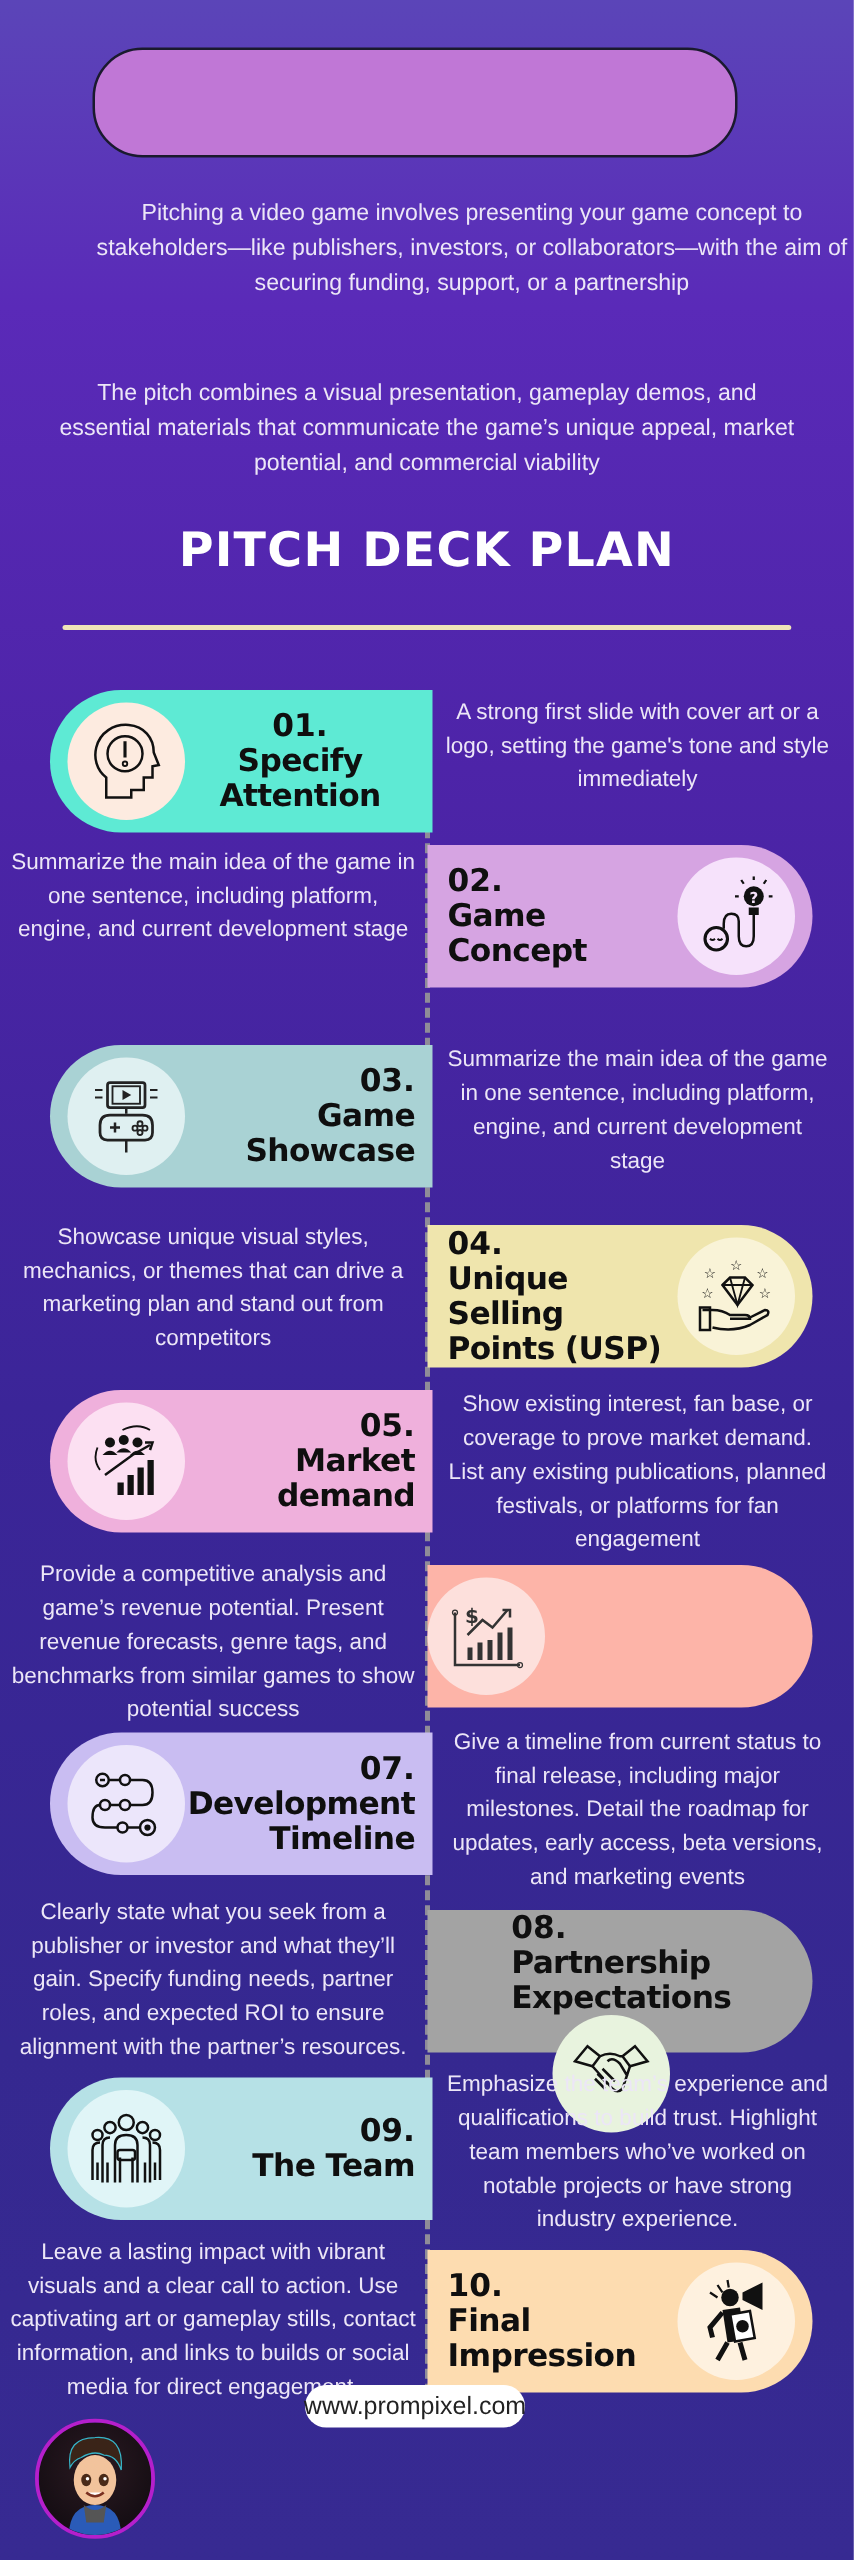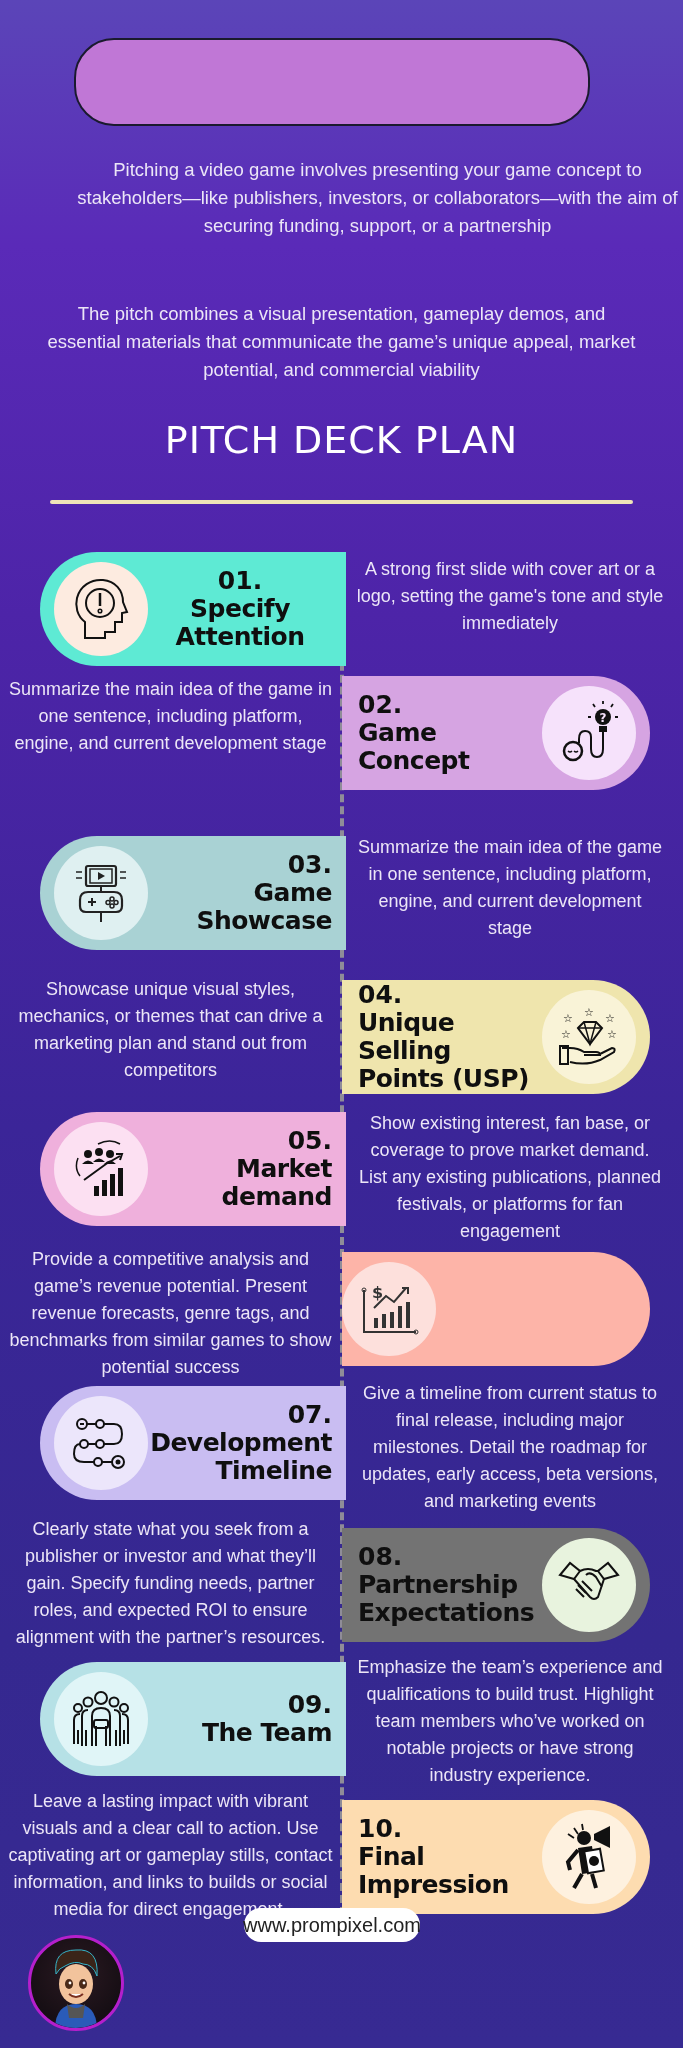--- a/index.html
+++ b/index.html
@@ -27,21 +27,21 @@
     white-space: nowrap;
   }
   .title-divider { width: 2px; height: 100%; background: #1a1a2e; margin-left: 0; position:absolute; left: 408px; top:0; }
   .search-btn { position: absolute; left: 412px; top: 0; width: 112px; height: 100%; display: flex; align-items: center; justify-content: center; }
   .intro {
     position: absolute; left: 40px; width: 603px; text-align: center;
     font-size: 18.5px; line-height: 28px; color: #ece6f7;
   }
   .section-title {
     position: absolute; left: 0; width: 683px; top: 418px; text-align: center;
-    font-family: "DejaVu Sans", sans-serif; font-weight: normal; font-size: 38px; letter-spacing: 1px;
+    font-family: "DejaVu Sans", sans-serif; font-weight: bold; font-size: 38px; letter-spacing: 1px;
     color: #fff;
   }
   .rule { position: absolute; left: 50px; top: 500px; width: 583px; height: 4px; background: #efe4b8; border-radius: 2px; }
   .spine {
     position: absolute; left: 340px; top: 555px; width: 0; height: 1360px;
     border-left: 4px dashed #8f8c98;
   }
   .pill {
     position: absolute; height: 114px; display: flex; align-items: center;
   }
@@ -229,21 +229,21 @@
       </svg>
   </div>
   <div class="pill-text">
     <span class="pill-num">07.</span>
     <span class="pill-label">Development</span>
     <span class="pill-label">Timeline</span>
   </div>
 </div>
 <p class="desc right" style="top:1380px;">Give a timeline from current status to final release, including major milestones. Detail the roadmap for updates, early access, beta versions, and marketing events</p>
 
-<div class="pill right" style="top:1528px;background:#737373;">
+<div class="pill right" style="top:1528px;background:#a3a3a3;flex-direction:column;">
   <div class="pill-text">
     <span class="pill-num">08.</span>
     <span class="pill-label">Partnership</span>
     <span class="pill-label">Expectations</span>
   </div>
   <div class="icon-circle" style="background:#e8f3de;">
     <svg width="66" height="56" viewBox="0 0 66 56">
         <path d="M4 18 L14 6 L24 14 L18 22 Z M62 18 L52 6 L42 14 L48 22 Z" fill="none" stroke="#111" stroke-width="2"></path>
         <path d="M24 14 Q32 10 40 14 L42 14 M18 22 L34 40 Q38 44 42 40 L48 22 M30 18 Q34 14 40 20 L46 30" fill="none" stroke="#111" stroke-width="2"></path>
         <path d="M22 28 l8 8 M26 24 l10 10 M20 32 l8 8" stroke="#111" stroke-width="2"></path>

